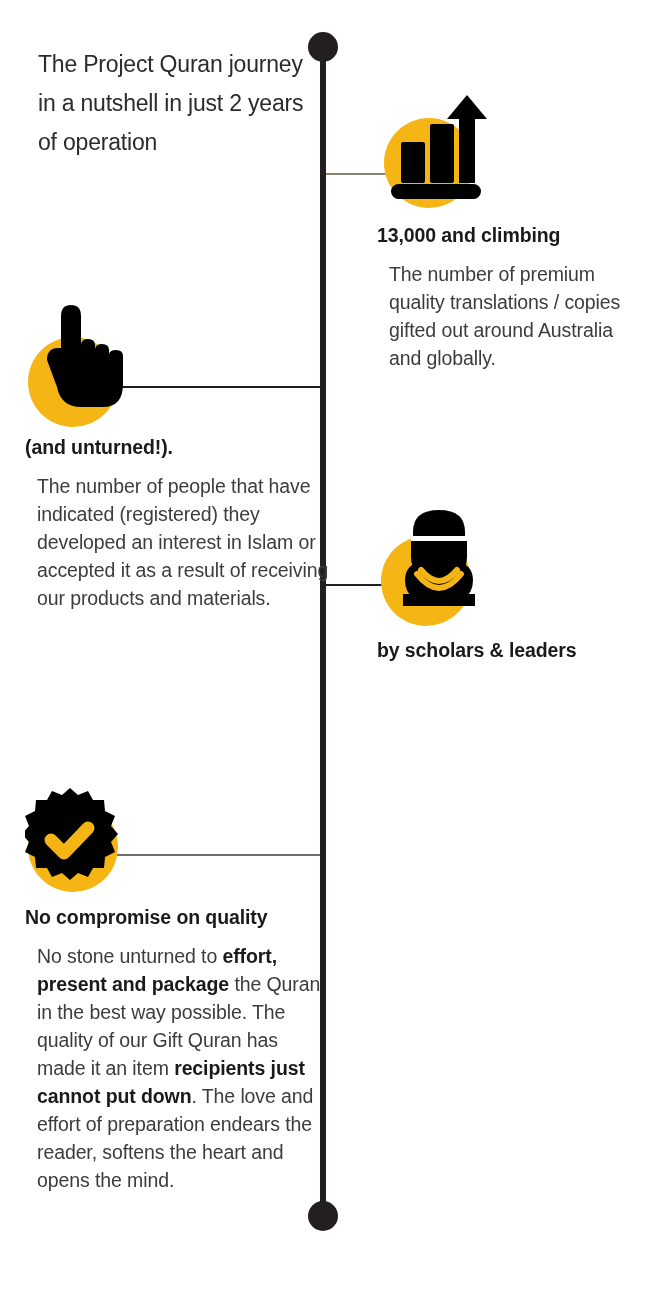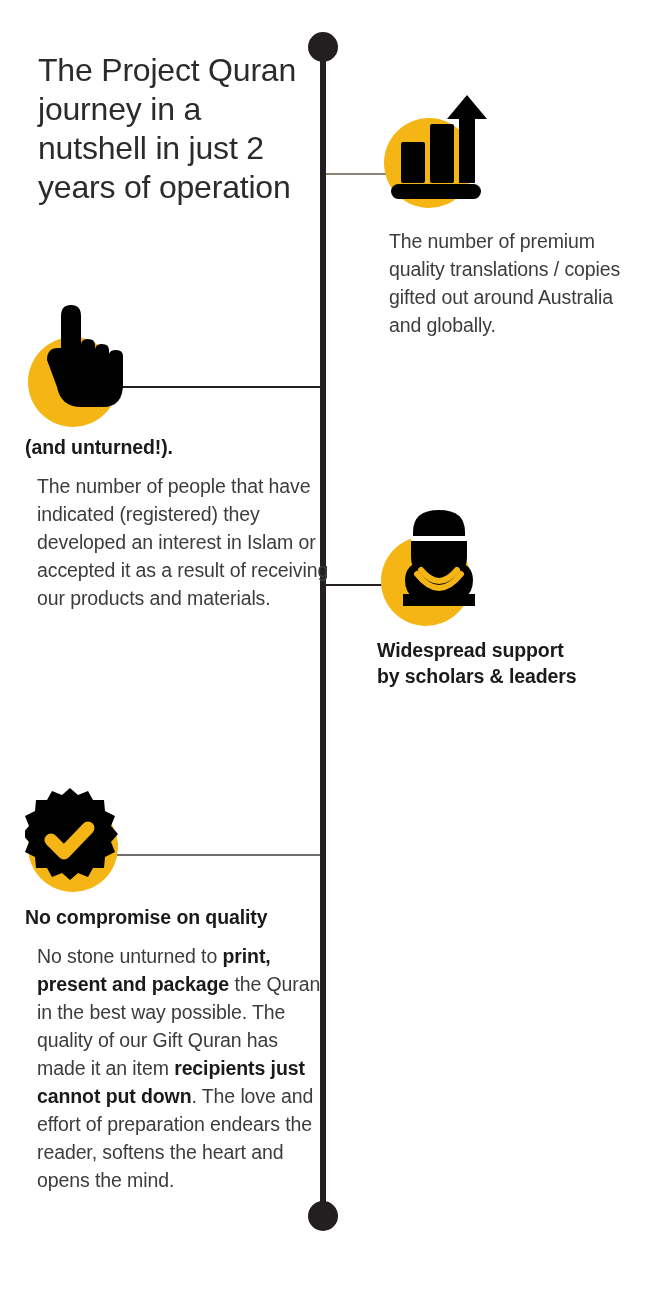--- a/index.html
+++ b/index.html
@@ -52,21 +52,21 @@
   .connector.c2 { left: 75px;  top: 386px; width: 250px; background: #231f20; }
   .connector.c3 { left: 323px; top: 584px; width: 70px; background: #231f20; }
   .connector.c4 { left: 75px;  top: 854px; width: 250px; background: #6e6e6e; }
 
   
   .title {
     position: absolute;
     left: 38px;
     top: 30px;
     width: 270px;
-    font-size: 32px;
+    font-size: 23px;
     line-height: 39px;
     font-weight: 400;
     color: #2b2b2b;
     letter-spacing: -0.2px;
     z-index: 5;
   }
 
   
   .block { position: absolute; z-index: 5; }
   .block.left  { left: 25px;  width: 290px; }
@@ -134,20 +134,21 @@
     <div class="icon-wrap">
       <svg width="115" height="120" viewBox="0 0 115 120">
         <circle cx="52" cy="68" r="45" fill="#F5B615"></circle>
         <rect x="24" y="47" width="24" height="41" rx="2" fill="#000000"></rect>
         <rect x="53" y="29" width="24" height="59" rx="2" fill="#000000"></rect>
         <rect x="82" y="20" width="16" height="68" fill="#000000"></rect>
         <path d="M90 0 L110 24 L70 24 Z" fill="#000000"></path>
         <rect x="14" y="89" width="90" height="15" rx="7.5" fill="#000000"></rect>
       </svg>
     </div>
+    <p class="head">13,000 and climbing</p>
     <p class="body">The number of premium quality translations / copies gifted out around Australia and globally.</p>
   </div>
 
   <div class="block left" id="block-2">
     <div class="icon-wrap">
       <svg width="115" height="122" viewBox="0 0 115 122">
         <circle cx="48" cy="77" r="45" fill="#F5B615"></circle>
         <path d="M22 55
                  q0 -12 11 -12
                  l3 0
@@ -182,30 +183,29 @@
                  q-34 0 -34 -24
                  q0 -16 20 -21
                  l28 0
                  q20 5 20 21
                  q0 24 -34 24 z" fill="#000000"></path>
         <rect x="26" y="86" width="72" height="12" fill="#000000"></rect>
         <path d="M44 62 q18 22 36 0" fill="none" stroke="#F5B615" stroke-width="6" stroke-linecap="round"></path>
         <path d="M40 66 q22 28 44 0" fill="none" stroke="#F5B615" stroke-width="6" stroke-linecap="round"></path>
       </svg>
     </div>
-    <p class="head">Widespread support</p>
     <p class="head">by scholars &amp; leaders</p>
   </div>
 
   <div class="block left" id="block-4">
     <div class="icon-wrap">
       <svg width="115" height="112" viewBox="0 0 115 112">
         <circle cx="48" cy="62" r="45" fill="#F5B615"></circle>
         <path id="rosette" d="M45 3
                  l8 7 l10 -4 l5 9 l11 0 l1 11 l10 5 l-4 10 l7 8 l-7 8 l4 10 l-10 5 l-1 11 l-11 0 l-5 9 l-10 -4 l-8 7 l-8 -7 l-10 4 l-5 -9 l-11 0 l-1 -11 l-10 -5 l4 -10 l-7 -8 l7 -8 l-4 -10 l10 -5 l1 -11 l11 0 l5 -9 l10 4 z" fill="#000000"></path>
         <path d="M26 55 l13 13 l24 -25" fill="none" stroke="#F5B615" stroke-width="13" stroke-linecap="round" stroke-linejoin="round"></path>
       </svg>
     </div>
     <p class="head">No compromise on quality</p>
-    <p class="body"><span>No stone unturned to </span><b>print, present and package</b><span> the Quran in the best way possible. The quality of our Gift Quran has made it an item </span><b>recipients just cannot put down</b><span>. The love and effort of preparation endears the reader, softens the heart and opens the mind.</span></p>
+    <p class="body"><span>No stone unturned to </span><b>effort, present and package</b><span> the Quran in the best way possible. The quality of our Gift Quran has made it an item </span><b>recipients just cannot put down</b><span>. The love and effort of preparation endears the reader, softens the heart and opens the mind.</span></p>
   </div>
 
 </div>
 
 </body></html>

